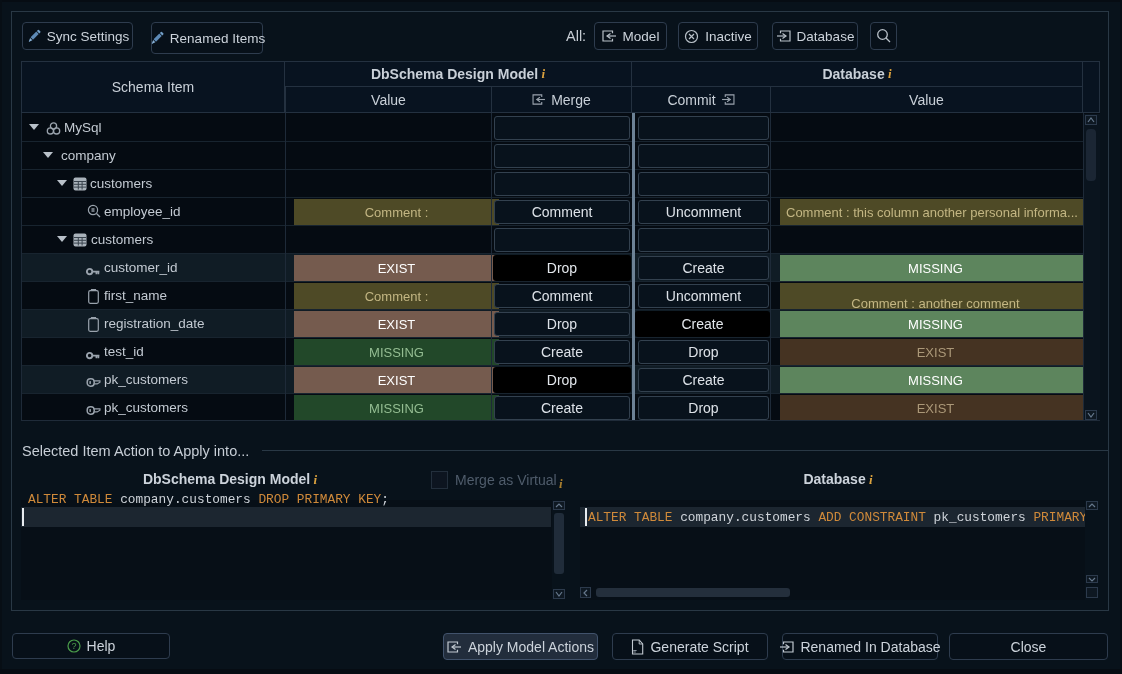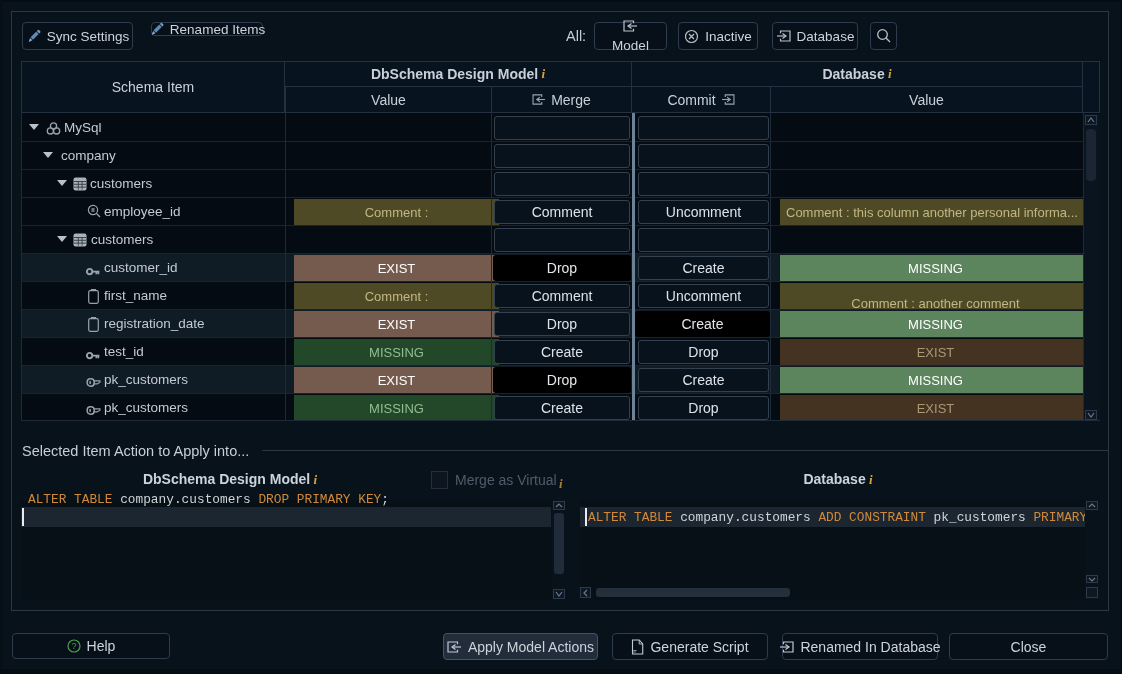--- a/index.html
+++ b/index.html
@@ -28,30 +28,30 @@
 <div class="abs" style="left:11px;top:11px;width:1098px;height:600px;border:1px solid #293845;box-sizing:border-box;"></div>
 
 <div class="btn" style="left:22px;top:22px;width:111px;height:28px;">
   <svg width="15" height="16" viewBox="0 0 15 16">
       <path d="M4.6 9.3 L10.3 3.6 L12.7 6 L7 11.7 Z" fill="#5d8ab6"></path>
       <path d="M10.9 3 L11.9 2 q0.5 -0.5 1.05 0.05 l1.3 1.3 q0.55 0.55 0.05 1.05 l-1 1 Z" fill="#729fc9"></path>
       <path d="M4.1 9.9 L2.6 14.1 L6.4 12.2 Z" fill="#86b0d6"></path>
     </svg>
   <span>Sync Settings</span>
 </div>
-<div class="btn" style="left:151px;top:22px;width:112px;height:14px;">
+<div class="btn" style="left:151px;top:22px;width:112px;height:32px;">
   <svg width="15" height="16" viewBox="0 0 15 16">
       <path d="M4.6 9.3 L10.3 3.6 L12.7 6 L7 11.7 Z" fill="#5d8ab6"></path>
       <path d="M10.9 3 L11.9 2 q0.5 -0.5 1.05 0.05 l1.3 1.3 q0.55 0.55 0.05 1.05 l-1 1 Z" fill="#729fc9"></path>
       <path d="M4.1 9.9 L2.6 14.1 L6.4 12.2 Z" fill="#86b0d6"></path>
     </svg>
   <span>Renamed Items</span>
 </div>
 <div class="abs" style="left:566px;top:28px;font-size:14.5px;color:#c6ccd3;">All:</div>
-<div class="btn" style="left:594px;top:22px;width:73px;height:28px;flex-direction:column;">
+<div class="btn" style="left:594px;top:22px;width:73px;height:28px;">
   <svg width="15" height="12" viewBox="0 0 15 12">
       <path d="M10.5 3.2 V1 H1 v10 h9.5 V8.8" fill="none" stroke="#b9c1c9" stroke-width="1.2"></path>
       <path d="M14 6 H6" stroke="#b9c1c9" stroke-width="1.2"></path>
       <path d="M8.5 3.5 L5 6 L8.5 8.5" fill="none" stroke="#b9c1c9" stroke-width="1.2"></path>
     </svg>
   <span>Model</span>
 </div>
 <div class="btn" style="left:678px;top:22px;width:80px;height:28px;">
   <svg width="15" height="15" viewBox="0 0 15 15">
       <circle cx="7.5" cy="7.5" r="6" fill="none" stroke="#b9c1c9" stroke-width="1.2"></circle>

